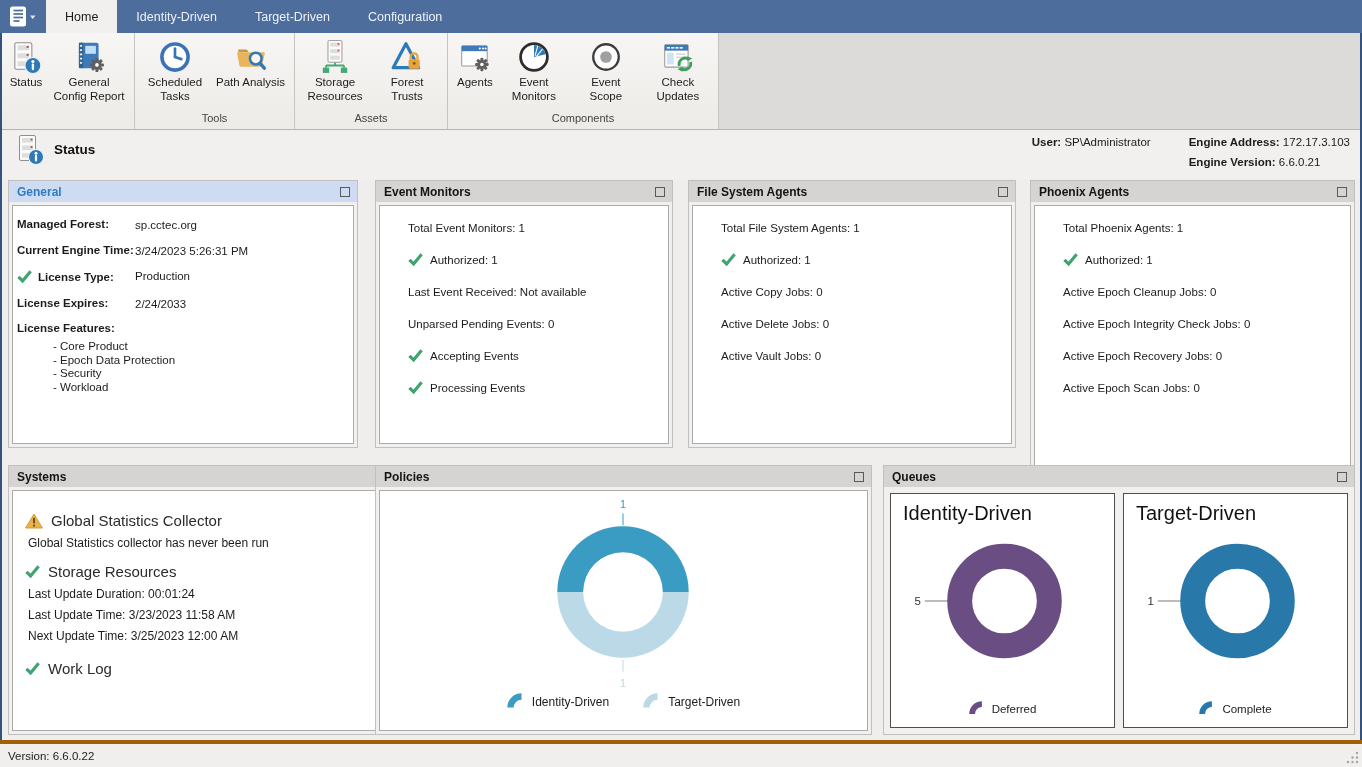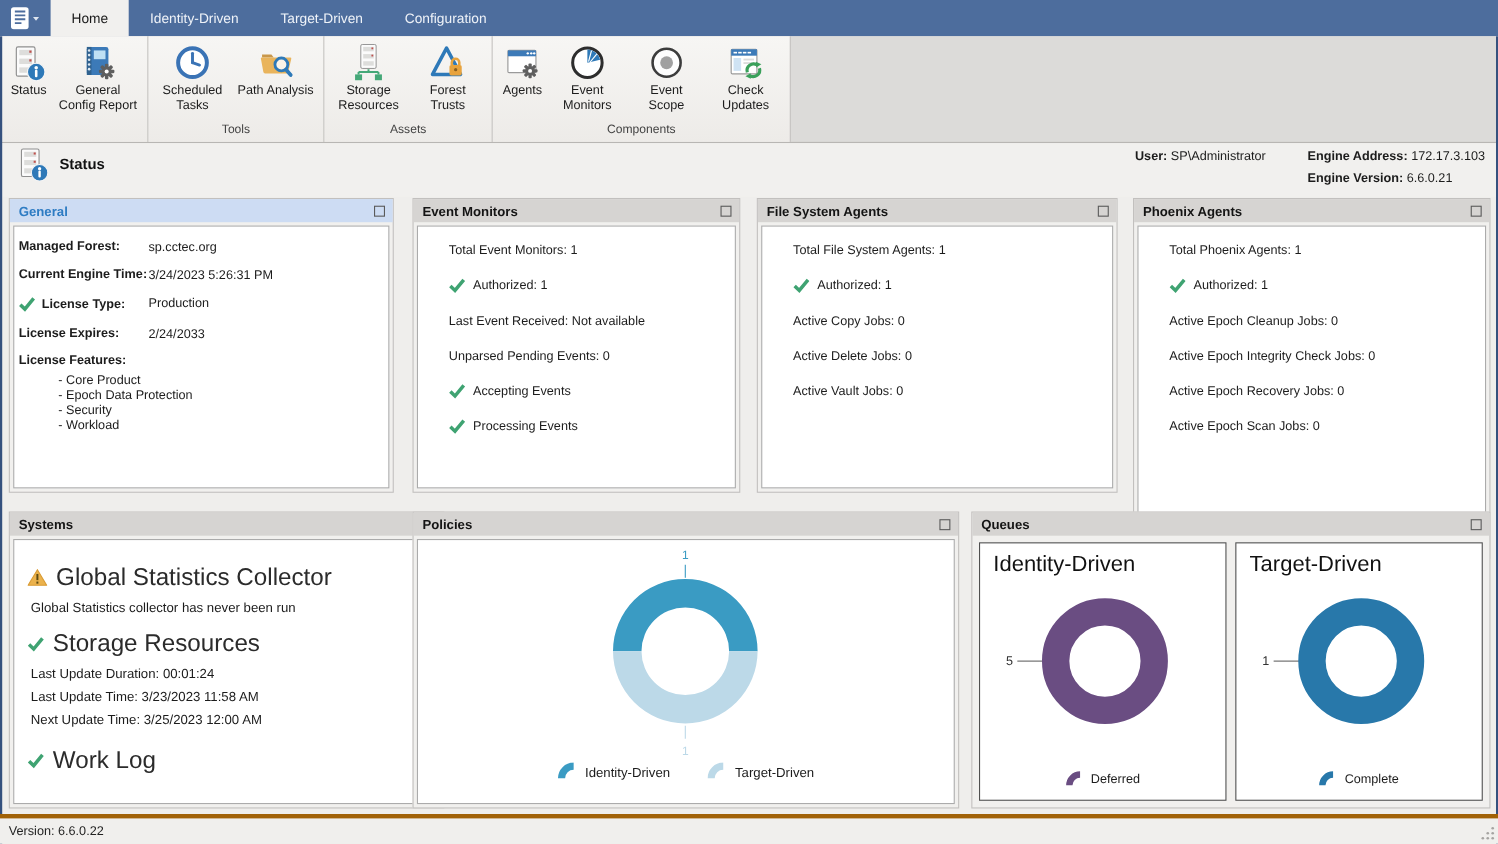--- a/index.html
+++ b/index.html
@@ -58,21 +58,21 @@
   .kv-label { width:118px; font-weight:bold; display:flex; gap:6px; align-items:center; flex:0 0 118px; }
   .kv-val { padding-top:1px; }
   .features { margin:2px 0 0 36px; font-size:11.5px; line-height:13.5px; }
 
   
   .list-wrap { padding:14px 12px 0 12px; }
   .srow { display:flex; gap:7px; align-items:center; font-size:11.5px; margin-bottom:17px; min-height:15px;margin-left:16px; }
 
   
   .sys-wrap { padding:8px 14px 0 12px; }
-  .sys-title { display:flex; align-items:center; gap:8px; font-size:22px; color:#2b2b2b; margin:13px 0 7px 0; }
+  .sys-title { display:flex; align-items:center; gap:8px; font-size:15px; color:#2b2b2b; margin:13px 0 7px 0; }
   .sys-line { font-size:12px; margin:0 0 7px 3px; }
 
   
   .chart-body { display:flex; flex-direction:column; }
   .legend-row { display:flex; justify-content:center; align-items:center; gap:34px; font-size:12px; }
   .legend-item { display:flex; align-items:center; gap:7px; }
   .queues-body { flex:1; margin:6px; display:flex; gap:8px; background:transparent; border:none; }
   .queue-card { flex:1; background:#fff; border:1px solid #4f4f4f; display:flex; flex-direction:column; }
   .qc-title { padding:8px 0 0 12px; font-size:20px; color:#111; }
   .qc-legend { display:flex; justify-content:center; align-items:center; gap:7px; font-size:11.5px; margin:auto 0 10px 0; }

